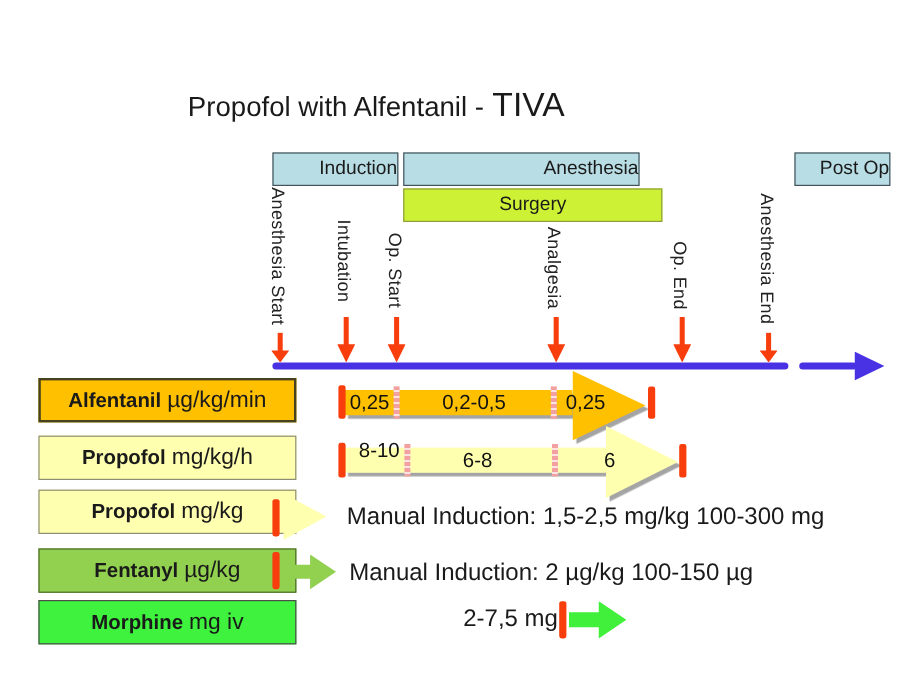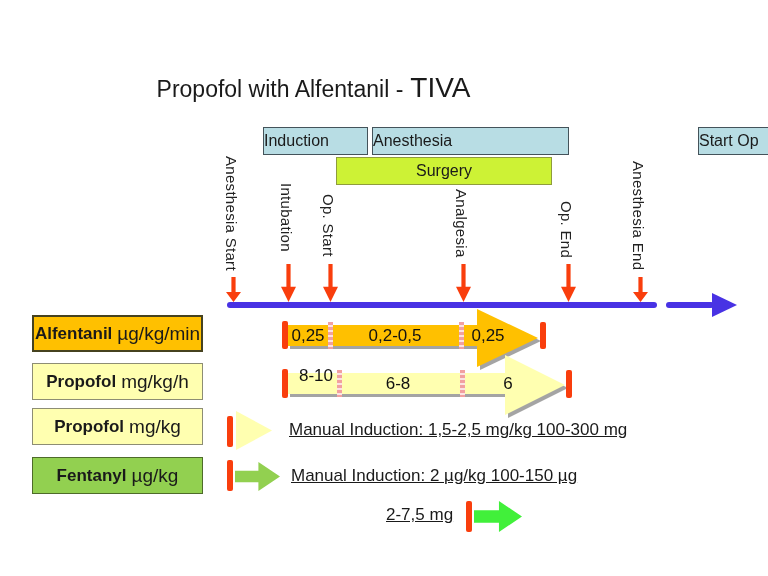--- a/index.html
+++ b/index.html
@@ -6,21 +6,21 @@
   .canvas {
     position:relative; width:768px; height:576px; background:#ffffff;
     font-family:"Liberation Sans", sans-serif; color:#1a1a1a; overflow:hidden;
   }
   .title { position:absolute; left:0; top:72px; width:627px; text-align:center; font-size:23px; }
   .title .tiva { font-size:28px; margin-left:7px; }
 
   .phase {
     position:absolute; top:127px; height:28px; background:#b8dde4;
     border:1.6px solid #44535a; box-sizing:border-box;
-    display:flex; align-items:center; justify-content:flex-start; font-size:16px;margin-left:36px;
+    display:flex; align-items:center; justify-content:flex-end; font-size:16px;
   }
   .ph1 { left:227px; width:105px; }
   .ph2 { left:336px; width:197px; }
   .ph3 { left:540px; width:115px; }
   .ph4 { left:662px; width:80px; }
 
   .surgery-box {
     position:absolute; left:336px; top:157px; width:216px; height:28px;
     background:#cdf235; border:1.4px solid #8f9c3c; box-sizing:border-box;
     display:flex; align-items:center; justify-content:center; font-size:16px;
@@ -41,21 +41,21 @@
   .dar-short { top:277px; height:25px; }
   .da1{left:226px;} .da2{left:281px;} .da3{left:323px;}
   .da4{left:456px;} .da5{left:561px;} .da6{left:633px;}
 
   .tl-seg { position:absolute; top:302px; height:6px; background:#4832e4; border-radius:3px; }
   .tls1 { left:227px; width:430px; }
   .tls2 { left:666px; width:48px; }
   .tl-head { position:absolute; left:712px; top:293px; width:25px; height:24px;
     background:#4832e4; clip-path:polygon(0 0,100% 50%,0 100%); }
 
-  .drug { position:absolute; left:32px; width:171px; height:37px; box-sizing:border-box;
+  .drug { position:absolute; left:32px; width:215px; height:37px; box-sizing:border-box;
     display:flex; align-items:center; justify-content:center; gap:5px; }
   .drug .dname { font-weight:bold; font-size:17px; }
   .drug .dunit { font-size:19px; }
   .dg1 { top:315px; background:#ffc000; border:2px solid #46421f; }
   .dg2 { top:363px; background:#ffffb0; border:1.6px solid #8d8d74; }
   .dg3 { top:408px; background:#ffffb0; border:1.6px solid #8d8d74; }
   .dg4 { top:457px; background:#92d050; border:1.6px solid #4e6b2a; }
   .dg5 { top:500px; background:#3ef23e; border:1.6px solid #4c4c4c; }
 
   .bar-group { position:absolute; filter:drop-shadow(3px 3px 0 rgba(125,125,125,0.7)); }
@@ -95,42 +95,42 @@
   .tri-yellow { position:absolute; left:236px; top:411px; width:36px; height:39px;
     background:#ffffb0; clip-path:polygon(0 0,100% 50%,0 100%);
     filter:drop-shadow(3px 3px 0 rgba(125,125,125,0.7)); }
 
   .hgarrow { position:absolute;
     clip-path:polygon(0 30%,52% 30%,52% 0,100% 50%,52% 100%,52% 70%,0 70%);
     filter:drop-shadow(3px 2px 0 rgba(125,125,125,0.7)); }
   .ar4 { left:235px; top:462px; width:45px; height:29px; background:#92d050; }
   .ar5 { left:474px; top:501px; width:48px; height:31px; background:#41f03a; }
 
-  .note { position:absolute; font-size:17px; white-space:nowrap; color:#1a1a1a;text-decoration:underline; }
+  .note { position:absolute; font-size:20px; white-space:nowrap; color:#1a1a1a; }
   .nt3 { left:289px; top:420px; }
   .nt4 { left:291px; top:466px; }
   .nt5 { left:386px; top:505px; }
 </style>
 </head>
 <body>
 
 <div class="canvas">
 
   <div class="title">
     <span>Propofol with Alfentanil -</span><span class="tiva">TIVA</span>
   </div>
 
   <div class="phase ph1">
     <span>Induction</span>
   </div>
   <div class="phase ph2">
     <span>Anesthesia</span>
   </div>
   <div class="phase ph4">
-    <span>Start Op</span>
+    <span>Post Op</span>
   </div>
 
   <div class="surgery-box">
     <span>Surgery</span>
   </div>
 
   <div class="vlabel vl1">Anesthesia Start</div>
   <div class="vlabel vl2">Intubation</div>
   <div class="vlabel vl3">Op. Start</div>
   <div class="vlabel vl4">Analgesia</div>
@@ -156,20 +156,24 @@
     <span class="dname">Propofol</span>
     <span class="dunit">mg/kg/h</span>
   </div>
   <div class="drug dg3">
     <span class="dname">Propofol</span>
     <span class="dunit">mg/kg</span>
   </div>
   <div class="drug dg4">
     <span class="dname">Fentanyl</span>
     <span class="dunit">µg/kg</span>
+  </div>
+  <div class="drug dg5">
+    <span class="dname">Morphine</span>
+    <span class="dunit">mg iv</span>
   </div>
 
   <div class="bar-group bg-alf">
     <div class="bb-alf"></div>
     <div class="bh-alf"></div>
   </div>
   <div class="divider dv1"></div>
   <div class="divider dv2"></div>
   <div class="tick tk-alf-s"></div>
   <div class="tick tk-alf-e"></div>

